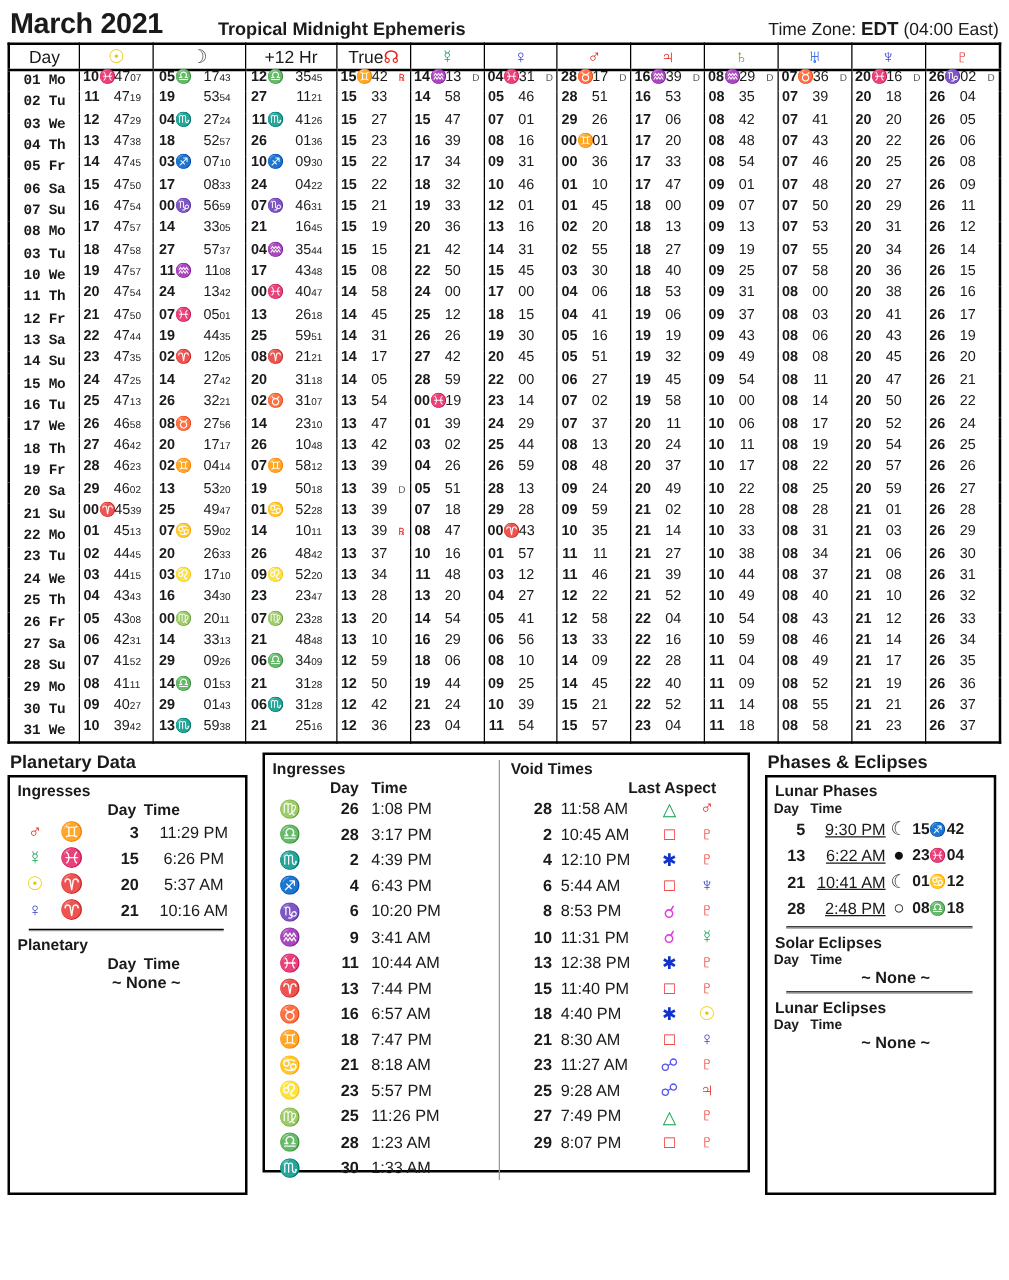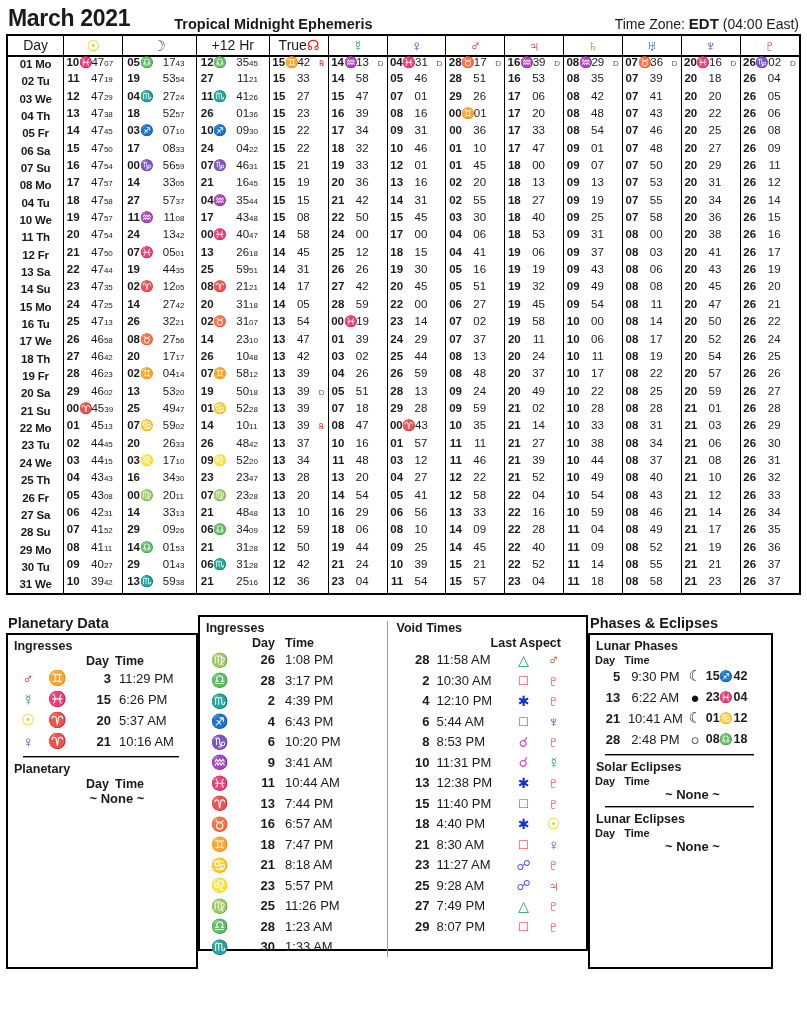--- a/index.html
+++ b/index.html
@@ -27,21 +27,21 @@
     border-left:1px solid #000; border-right:1px solid #000;
     padding:0; margin:0; text-align:center; vertical-align:middle;
     font-size:11.5px; line-height:1.0;
   }
   table.eph thead th {
     border-bottom:2px solid #000; height:21px; font-weight:normal;
   }
   thead th .hd { font-size:15px; font-weight:normal; }
   thead th .hdtxt { font-size:14px; }
   table.eph tbody td { height:17.35px; }
-  .daycell { font-weight:bold; font-size:11.5px; letter-spacing:-0.2px; }
+  .daycell { font-weight:bold; font-size:11.5px; letter-spacing:-0.2px;font-family:Liberation Mono, monospace; }
 
   
   .c { display:flex; align-items:baseline; justify-content:flex-start;
        width:100%; height:100%; padding:0 2px; }
   .deg { font-weight:bold; width:15px; text-align:right; }
   .sg  { width:12px; text-align:center; font-size:11px; line-height:1; }
   .min { width:15px; text-align:right; margin-left:auto; }
   .sec { font-size:8px; width:10px; text-align:left; }
   .rx  { font-size:8px; color:#e8221b; width:8px; text-align:left; }
   .dd  { font-size:8px; color:#555; width:8px; text-align:left; }
@@ -51,42 +51,42 @@
   .su{color:#e8c800} .mo{color:#555} .me{color:#10a050} .ve{color:#3a3ad0}
   .ma{color:#e8221b} .ju{color:#e8221b} .sa{color:#b08800} .ur{color:#1155dd}
   .ne{color:#3a3ad0} .pl{color:#e8221b}
 
   
   .ar{color:#e8221b} .ta{color:#10a050} .ge{color:#10a050} .cn{color:#1155dd}
   .le{color:#e8005a} .vi{color:#1133cc} .li{color:#1199dd} .sc{color:#9966dd}
   .sa2{color:#e8221b} .cp{color:#ee5522} .aq{color:#1155dd} .pi{color:#e020c0}
 
   
-  .panels { display:flex; gap:0; margin-top:20px; width:658px; }
+  .panels { display:flex; gap:12px; margin-top:7px; width:658px; }
   .panel-title { font-size:14.5px; font-weight:bold; margin:0 0 2px 2px; }
   .box { border:2px solid #000; background:#fff; padding:4px 5px 5px 5px; }
   .p-left  { width:213px; }
   .p-mid   { width:390px; }
   .p-right { width:185px; }
   .box-left  { height:336px; }
   .box-mid   { height:336px; }
   .box-right { height:336px; }
 
   .sub { font-size:12.5px; font-weight:bold; margin:0 0 1px 1px; }
   .rule { border:0; border-top:1px solid #000; border-bottom:1px solid #999;
           height:2px; margin:4px 12px 4px 10px; }
   .none { font-size:13px; font-weight:bold; text-align:center; }
   .pd-hdr { display:flex; font-size:12.5px; font-weight:bold; padding-left:58px; }
   .pd-hdr .d { width:38px; text-align:right; }
   .pd-hdr .t { width:70px; text-align:left; padding-left:6px; }
   .pd-row { display:flex; align-items:center; height:21px; font-size:13px; }
   .pd-row .s1 { width:30px; text-align:center; font-size:15px; }
   .pd-row .s2 { width:30px; text-align:center; font-size:15px; }
   .pd-row .d  { width:38px; text-align:right; font-weight:bold; }
-  .pd-row .t  { width:80px; text-align:left; padding-left:8px; }
+  .pd-row .t  { width:80px; text-align:center; padding-left:8px; }
 
   
   .mid-cols { display:flex; }
   .li-col { width:185px; border-right:1px solid #999; padding-right:4px; }
   .vt-col { width:196px; padding-left:8px; }
   .li-hdr { display:flex; font-size:12.5px; font-weight:bold; padding-left:26px; }
   .li-hdr .d { width:44px; text-align:right; }
   .li-hdr .t { width:84px; text-align:left; padding-left:10px; }
   .li-row { display:flex; align-items:center; height:20.5px; font-size:13px; }
   .li-row .s { width:30px; text-align:center; font-size:14px; }
@@ -97,21 +97,21 @@
   .vt-row { display:flex; align-items:center; height:20.5px; font-size:13px; }
   .vt-row .d { width:34px; text-align:right; font-weight:bold; }
   .vt-row .t { width:78px; text-align:left; padding-left:7px; }
   .vt-row .a { width:32px; text-align:center; font-size:14px; }
   .vt-row .p { width:28px; text-align:center; font-size:15px; }
 
   
   .ph-hdr { font-size:11px; font-weight:bold; }
   .ph-row { display:flex; align-items:center; height:21px; font-size:13px; }
   .ph-row .d { width:26px; text-align:right; font-weight:bold; }
-  .ph-row .t { width:66px; text-align:center; padding-left:6px; }
+  .ph-row .t { width:66px; text-align:right; padding-left:6px;text-decoration:underline; }
   .ph-row .g { width:22px; text-align:center; font-size:15px; }
   .ph-row .pos { width:62px; text-align:left; font-weight:bold; font-size:12.5px; }
   .ph-row .pos .sg2 { font-size:11px; font-weight:normal; }
 
   .asp-sq { color:#ee1111; }
   .asp-tr { color:#10a050; }
   .asp-sx { color:#1133cc; }
   .asp-cj { color:#e040e0; }
   .asp-op { color:#5555ee; }
 </style>
@@ -1046,21 +1046,21 @@
             <div class="c">
               <span class="deg">26</span>
               <span class="sg "></span>
               <span class="min">12</span>
               <span class="sec"></span>
               <span class="pad"></span>
             </div>
           </td>
         </tr>
         <tr>
-          <td class="daycell">04 Tu</td>
+          <td class="daycell">03 Tu</td>
           <td>
             <div class="c">
               <span class="deg">18</span>
               <span class="sg "></span>
               <span class="min">47</span>
               <span class="sec">58</span>
               <span class="pad"></span>
             </div>
           </td>
           <td>
@@ -3746,21 +3746,21 @@
             <div class="vt-hdr2">Last Aspect</div>
             <div id="vt-rows">
                 <div class="vt-row">
                   <span class="d">28</span>
                   <span class="t">11:58 AM</span>
                   <span class="a"><span class="asp-tr">△</span></span>
                   <span class="p ma">♂</span>
                 </div>
                 <div class="vt-row">
                   <span class="d">2</span>
-                  <span class="t">10:30 AM</span>
+                  <span class="t">10:45 AM</span>
                   <span class="a"><span class="asp-sq">□</span></span>
                   <span class="p pl">♇</span>
                 </div>
                 <div class="vt-row">
                   <span class="d">4</span>
                   <span class="t">12:10 PM</span>
                   <span class="a"><span class="asp-sx">✱</span></span>
                   <span class="p pl">♇</span>
                 </div>
                 <div class="vt-row">

